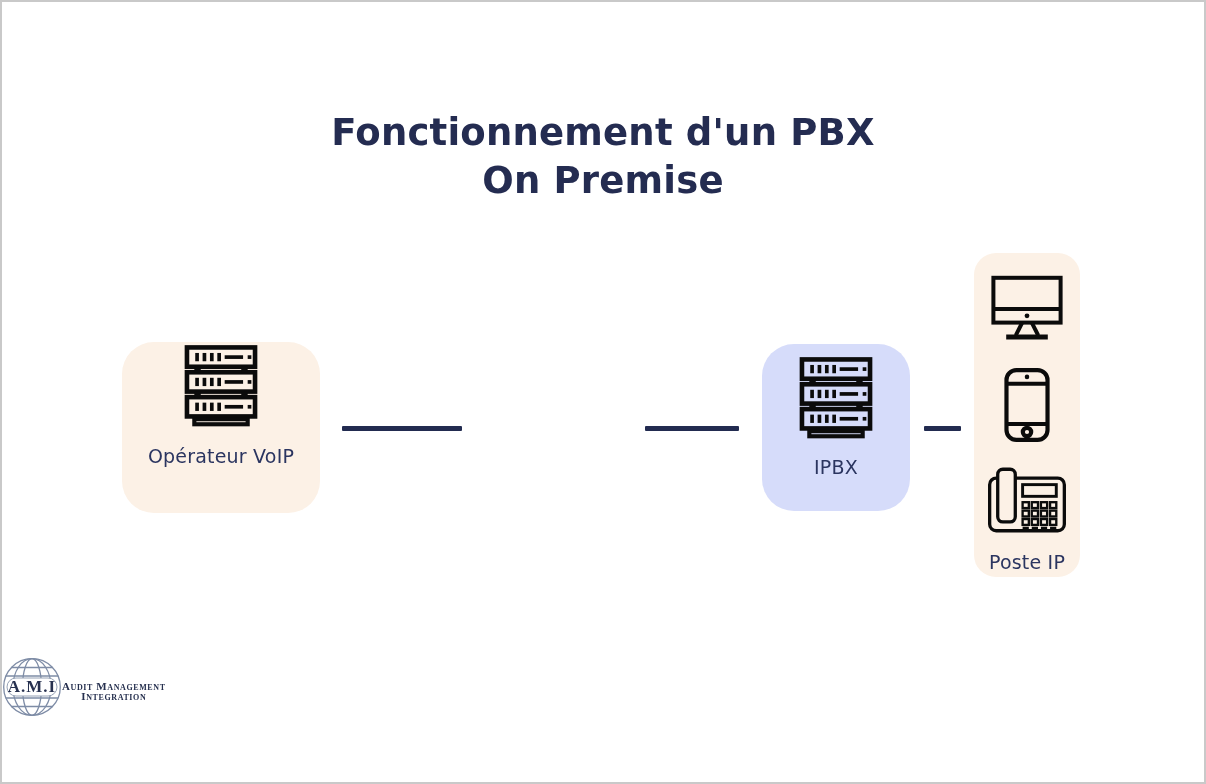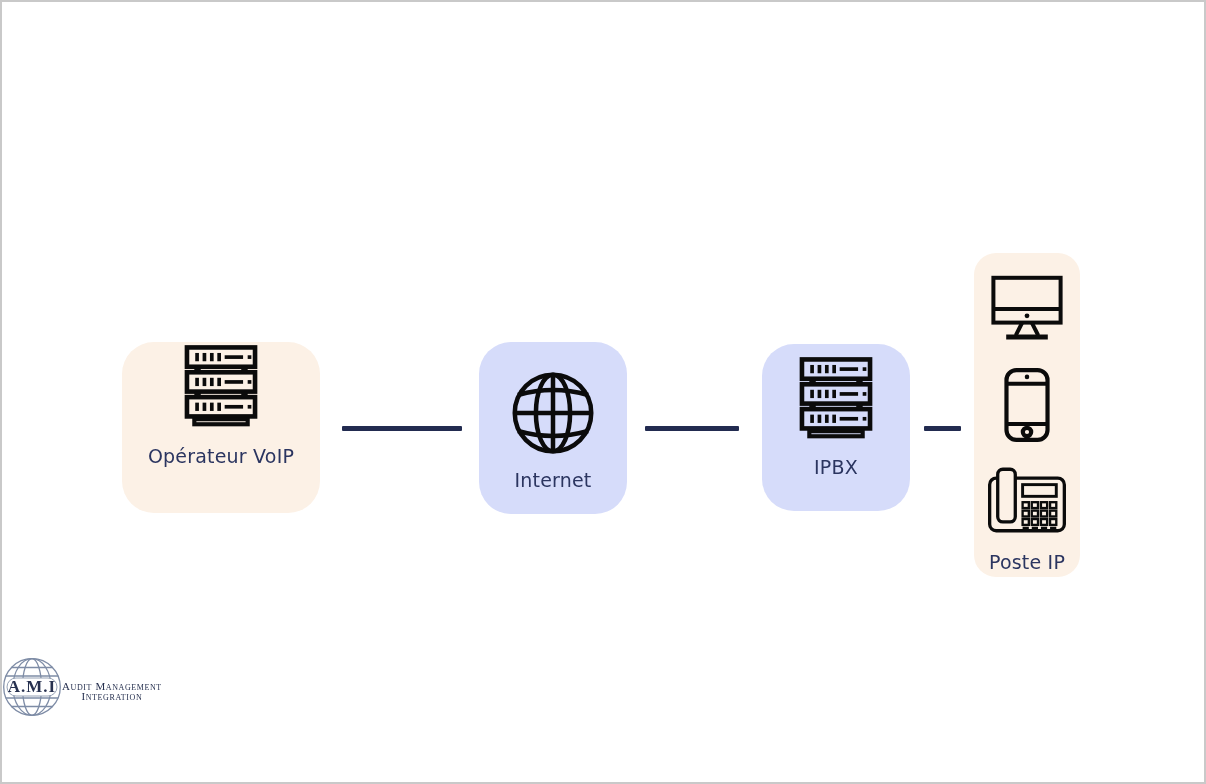--- a/index.html
+++ b/index.html
@@ -78,34 +78,36 @@
     font-size: 17px;
     font-weight: 700;
     letter-spacing: 1px;
     color: #26304f;
   }
   .logo-caption {
     margin-top: 7px;
     text-align: center;
     font-family: "Liberation Serif", "DejaVu Serif", serif;
     font-variant: small-caps;
-    font-weight: 400;
+    font-weight: 700;
     font-size: 11px;
     line-height: 10px;
     letter-spacing: 0.6px;
     color: #26304f;
   }
   svg { display: block; }
 </style>
 </head>
 <body>
 
 <div class="canvas">
 
   <h1 class="title">
+    <span>Fonctionnement d'un PBX</span>
+    <span>On Premise</span>
   </h1>
 
   <div class="node node-cream" id="node-operateur">
     <svg width="92" height="90" viewBox="0 0 100 96">
       <g stroke="#0b0b0b" fill="none" stroke-width="5">
         <rect x="13" y="5" width="74" height="21"></rect>
         <rect x="13" y="32" width="74" height="21"></rect>
         <rect x="13" y="59" width="74" height="21"></rect>
         <rect x="21" y="83" width="58" height="5.5" stroke-width="4.5"></rect>
       </g>
@@ -132,33 +134,20 @@
           <rect x="72" y="26" width="7" height="6"></rect>
         <rect x="21" y="53" width="7" height="6"></rect>
           <rect x="72" y="53" width="7" height="6"></rect>
       </g>
     </svg>
     <div class="node-label">Opérateur VoIP</div>
   </div>
 
   <div class="connector" id="connector-1"></div>
 
-  <div class="node node-lavender" id="node-internet">
-    <svg width="90" height="90" viewBox="0 0 100 100">
-      <g stroke="#0b0b0b" fill="none" stroke-width="5">
-        <circle cx="50" cy="50" r="42.5"></circle>
-        <ellipse cx="50" cy="50" rx="19" ry="42.5"></ellipse>
-        <line x1="50" y1="7.5" x2="50" y2="92.5"></line>
-        <line x1="7.5" y1="50" x2="92.5" y2="50"></line>
-        <path d="M 11 30 Q 50 19 89 30"></path>
-        <path d="M 11 70 Q 50 81 89 70"></path>
-      </g>
-    </svg>
-    <div class="node-label">Internet</div>
-  </div>
 
   <div class="connector" id="connector-2"></div>
 
   <div class="node node-lavender" id="node-ipbx">
     <svg width="92" height="90" viewBox="0 0 100 96">
       <g stroke="#0b0b0b" fill="none" stroke-width="5">
         <rect x="13" y="5" width="74" height="21"></rect>
         <rect x="13" y="32" width="74" height="21"></rect>
         <rect x="13" y="59" width="74" height="21"></rect>
         <rect x="21" y="83" width="58" height="5.5" stroke-width="4.5"></rect>

